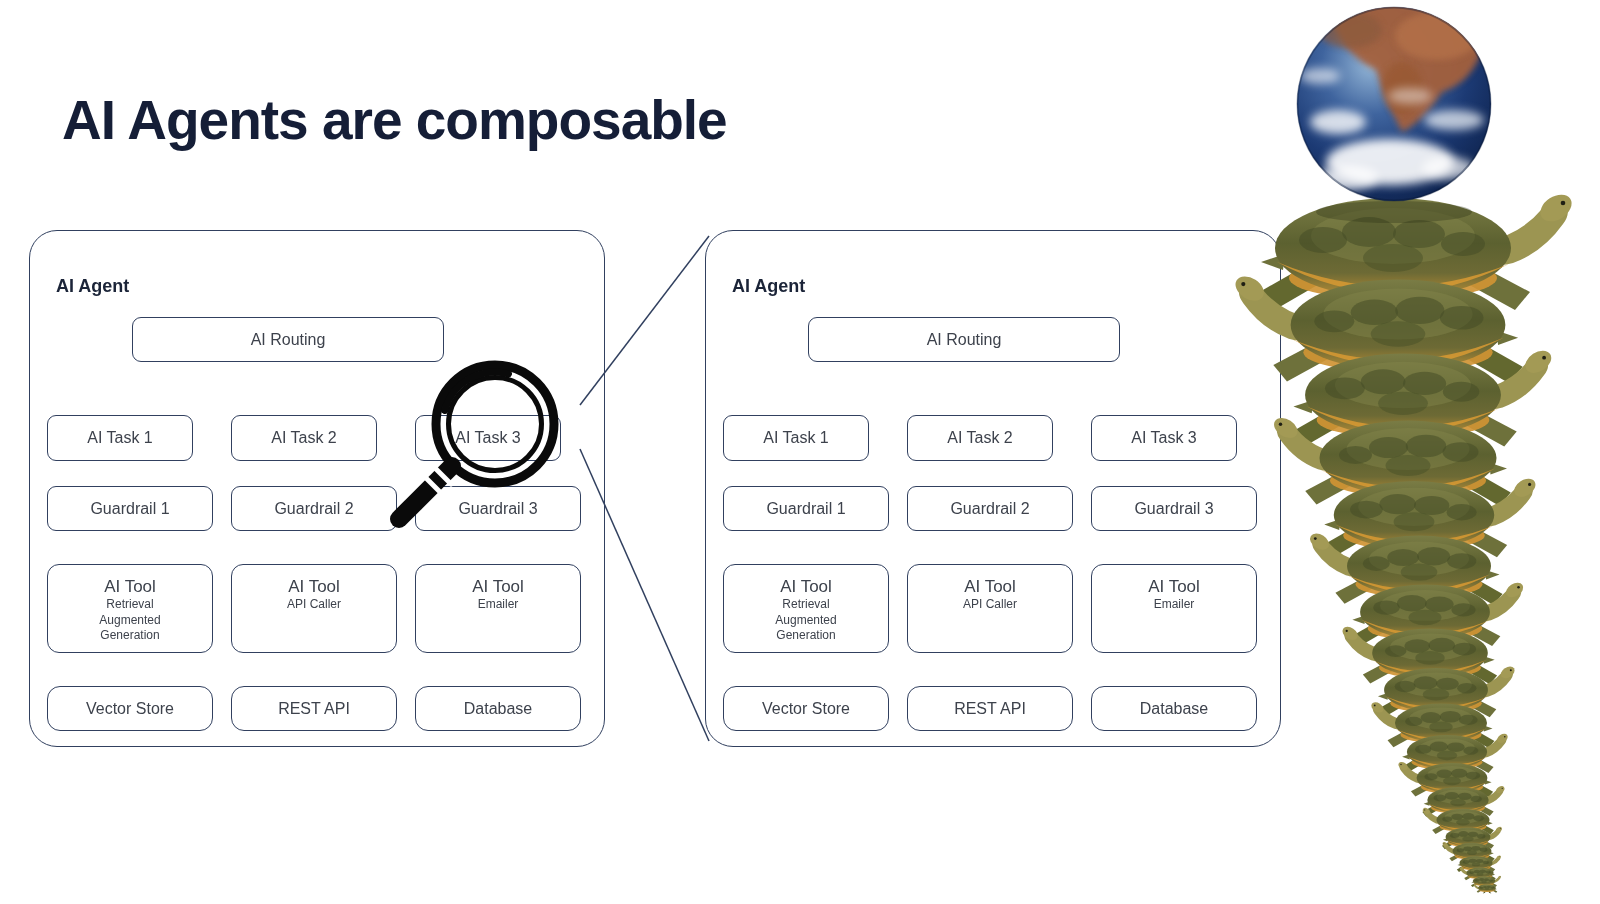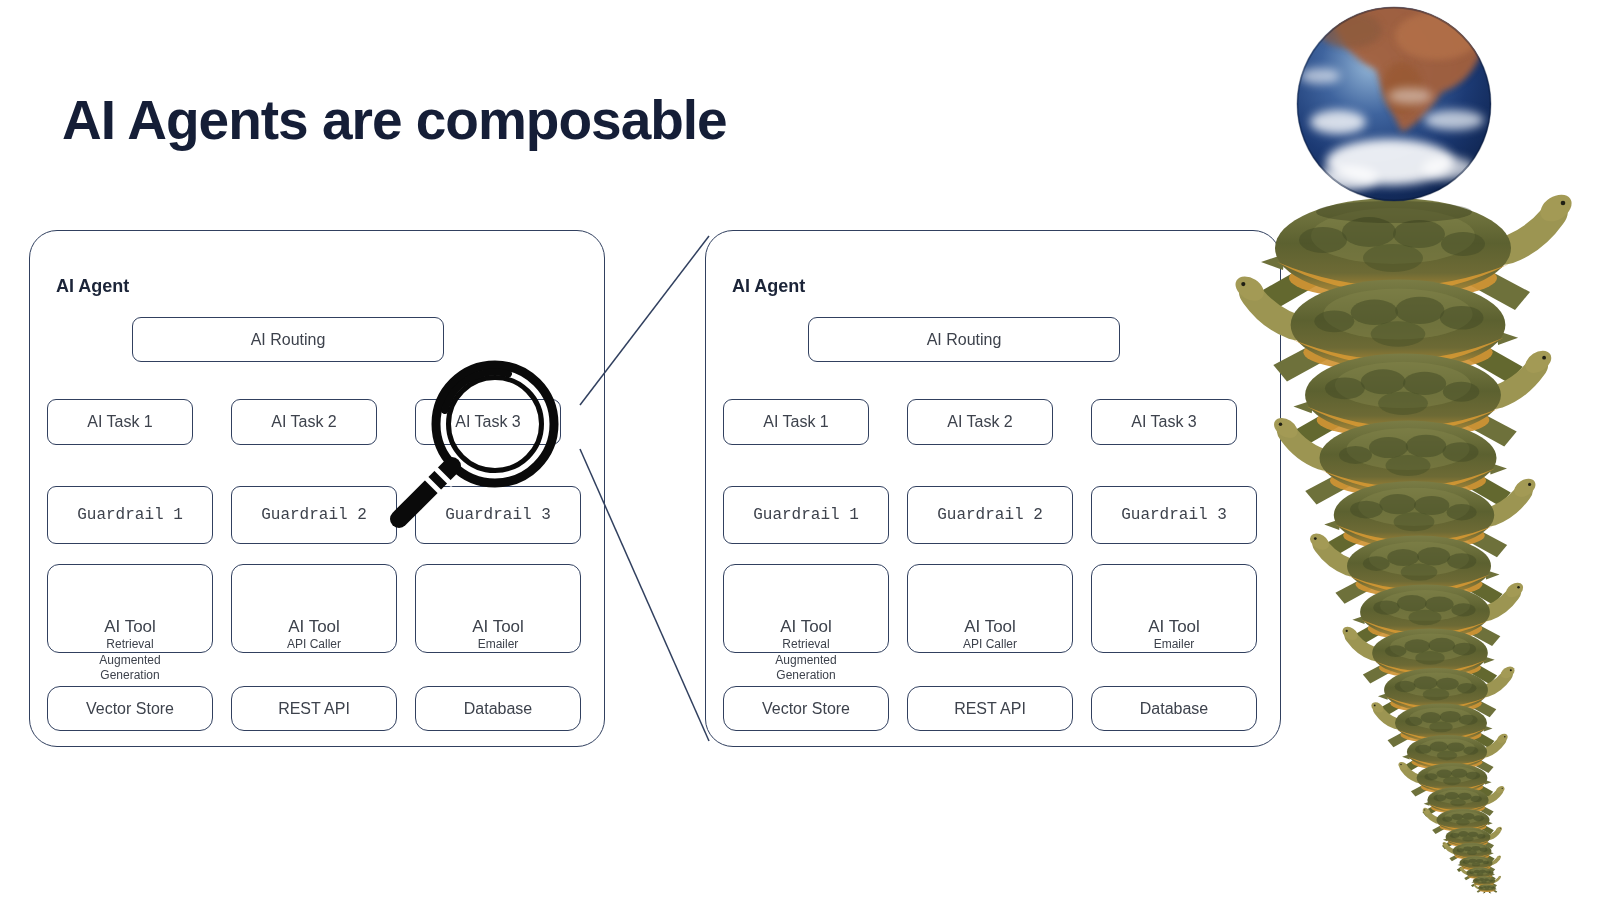--- a/index.html
+++ b/index.html
@@ -28,27 +28,27 @@
     font-size:18px;font-weight:bold;color:var(--label);margin-top:29px;
   }
   .bx{
     position:absolute;box-sizing:border-box;background:#fff;
     border:1.4px solid var(--line);border-radius:9px;
     display:flex;align-items:center;justify-content:center;
     font-size:16px;color:var(--boxtext);text-align:center;
   }
   .routing{left:102px;top:86px;width:312px;height:45px;}
   .c1{left:17px}.c2{left:201px}.c3{left:385px}
-  .task{top:168px;width:146px;height:46px;}
-  .guard{top:255px;width:166px;height:58px;font-family:Liberation Mono, monospace;}
+  .task{top:184px;width:146px;height:46px;}
+  .guard{top:255px;width:166px;height:45px;}
   .tool{
     top:333px;width:166px;height:89px;border-radius:12px;
     flex-direction:column;justify-content:flex-start;padding-top:11px;
   }
-  .tool-title{font-size:17px;line-height:1.25;margin-top:40px;}
+  .tool-title{font-size:17px;line-height:1.25;}
   .tool-sub{font-size:12px;line-height:1.3;width:96px;}
   .res{top:455px;width:166px;height:45px;border-radius:13px;}
   .overlay{position:absolute;left:0;top:0;pointer-events:none;}
 </style>
 </head>
 <body>
 
 <div class="slide">
 
   <div class="title">AI Agents are composable</div>

